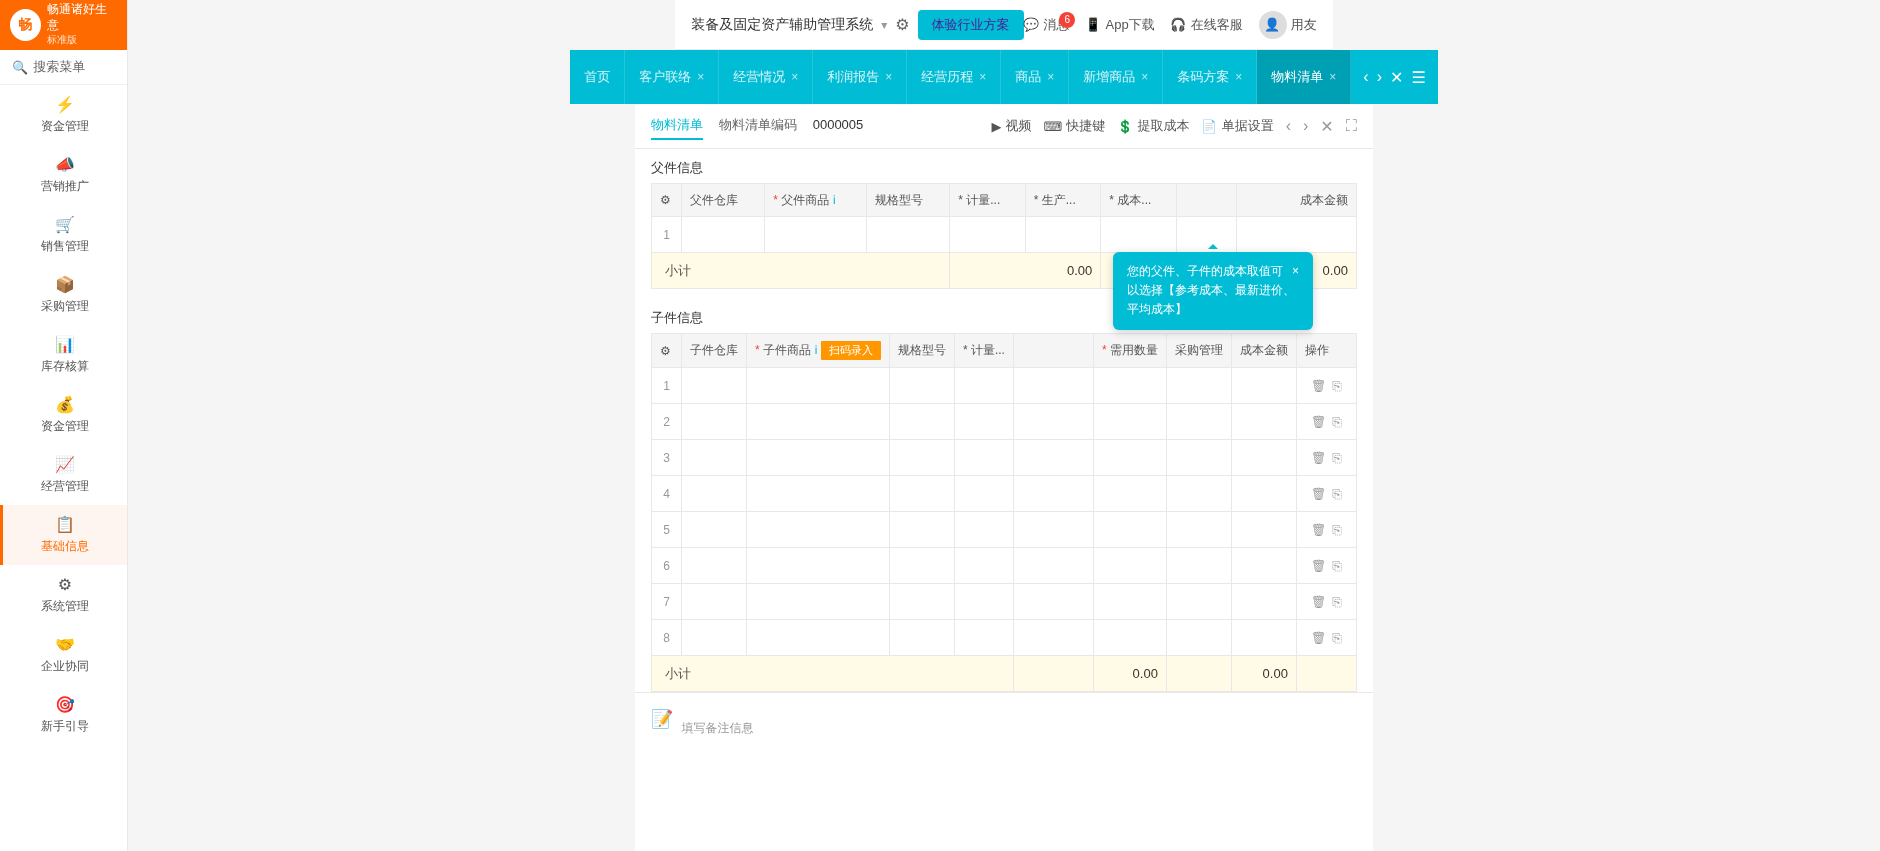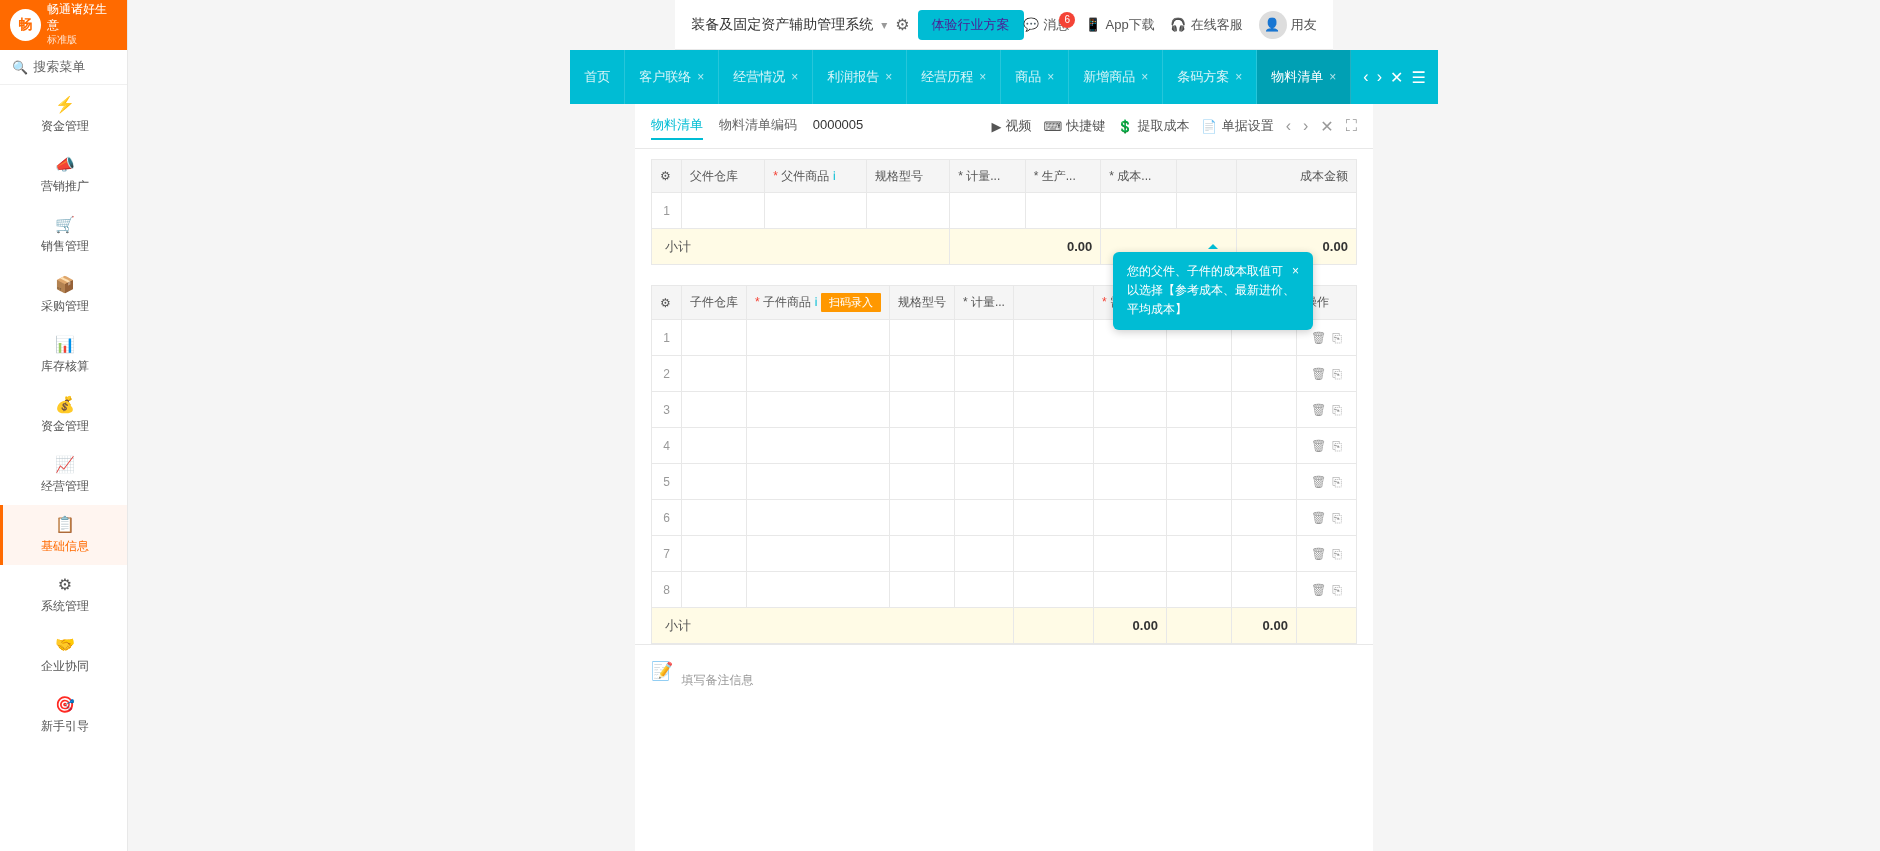--- a/index.html
+++ b/index.html
@@ -195,21 +195,21 @@
     }
     .data-table td {
       border: 1px solid #e8e8e8;
       padding: 7px 8px;
       color: #333;
       height: 36px;
     }
     .data-table .row-num { color: #999; text-align: center; width: 30px; }
     .data-table .subtotal-row td { background: #fffbe6; font-size: 13px; }
     .data-table .subtotal-label { color: #555; padding-left: 13px; }
-    .data-table .subtotal-value { text-align: right; color: #333; font-weight: bold; }
+    .data-table .subtotal-value { text-align: right; color: #333; }
     .scan-btn {
       background: #ff9800;
       color: #fff;
       border: none;
       padding: 2px 8px;
       border-radius: 1px;
       font-size: 11px;
       cursor: pointer;
       white-space: nowrap;
     }
@@ -400,20 +400,21 @@
         <button style="background:none;border:none;cursor:pointer;color:#999;font-size:16px">⛶</button>
       </div>
     </div>
 
     <div class="tooltip-bubble">
       <span class="tooltip-close">×</span>
       <span>您的父件、子件的成本取值可以选择【参考成本、最新进价、平均成本】</span>
     </div>
 
     <div class="section">
+      <div class="section-title">父件信息</div>
       <table class="data-table">
         <thead>
           <tr>
             <th class="th-gear">⚙</th>
             <th>父件仓库</th>
             <th>
               <span style="color:#f44336">*</span> 父件商品
               <span style="color:#00bcd4">ℹ</span>
             </th>
             <th>规格型号</th>
@@ -440,20 +441,21 @@
             <td colspan="4" class="subtotal-label">小计</td>
             <td colspan="2" class="subtotal-value">0.00</td>
             <td colspan="2"></td>
             <td class="subtotal-value">0.00</td>
           </tr>
         </tbody>
       </table>
     </div>
 
     <div class="section" style="margin-top:10px">
+      <div class="section-title">子件信息</div>
       <table class="data-table">
         <thead>
           <tr>
             <th class="th-gear">⚙</th>
             <th>子件仓库</th>
             <th>
               <span style="color:#f44336">*</span> 子件商品
               <span style="color:#00bcd4">ℹ</span>
               <button class="scan-btn">扫码录入</button>
             </th>

